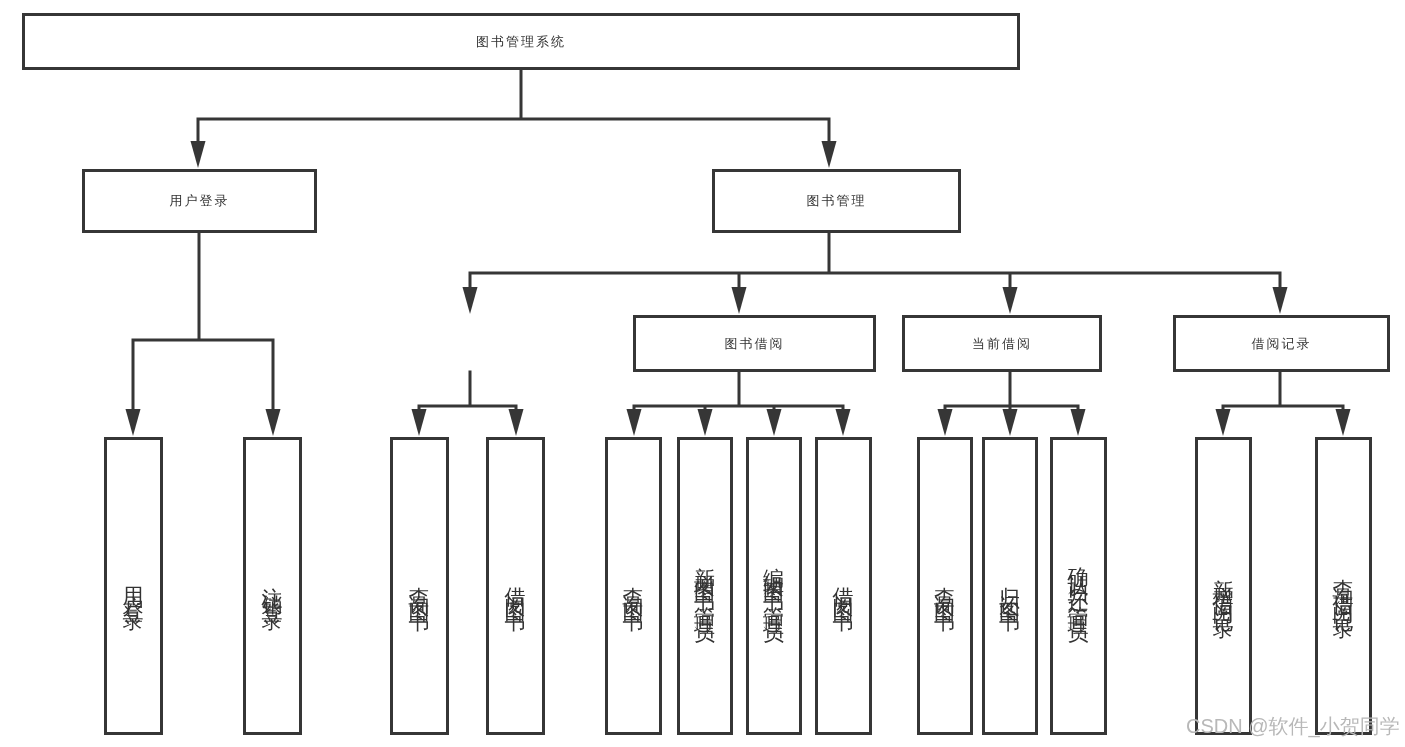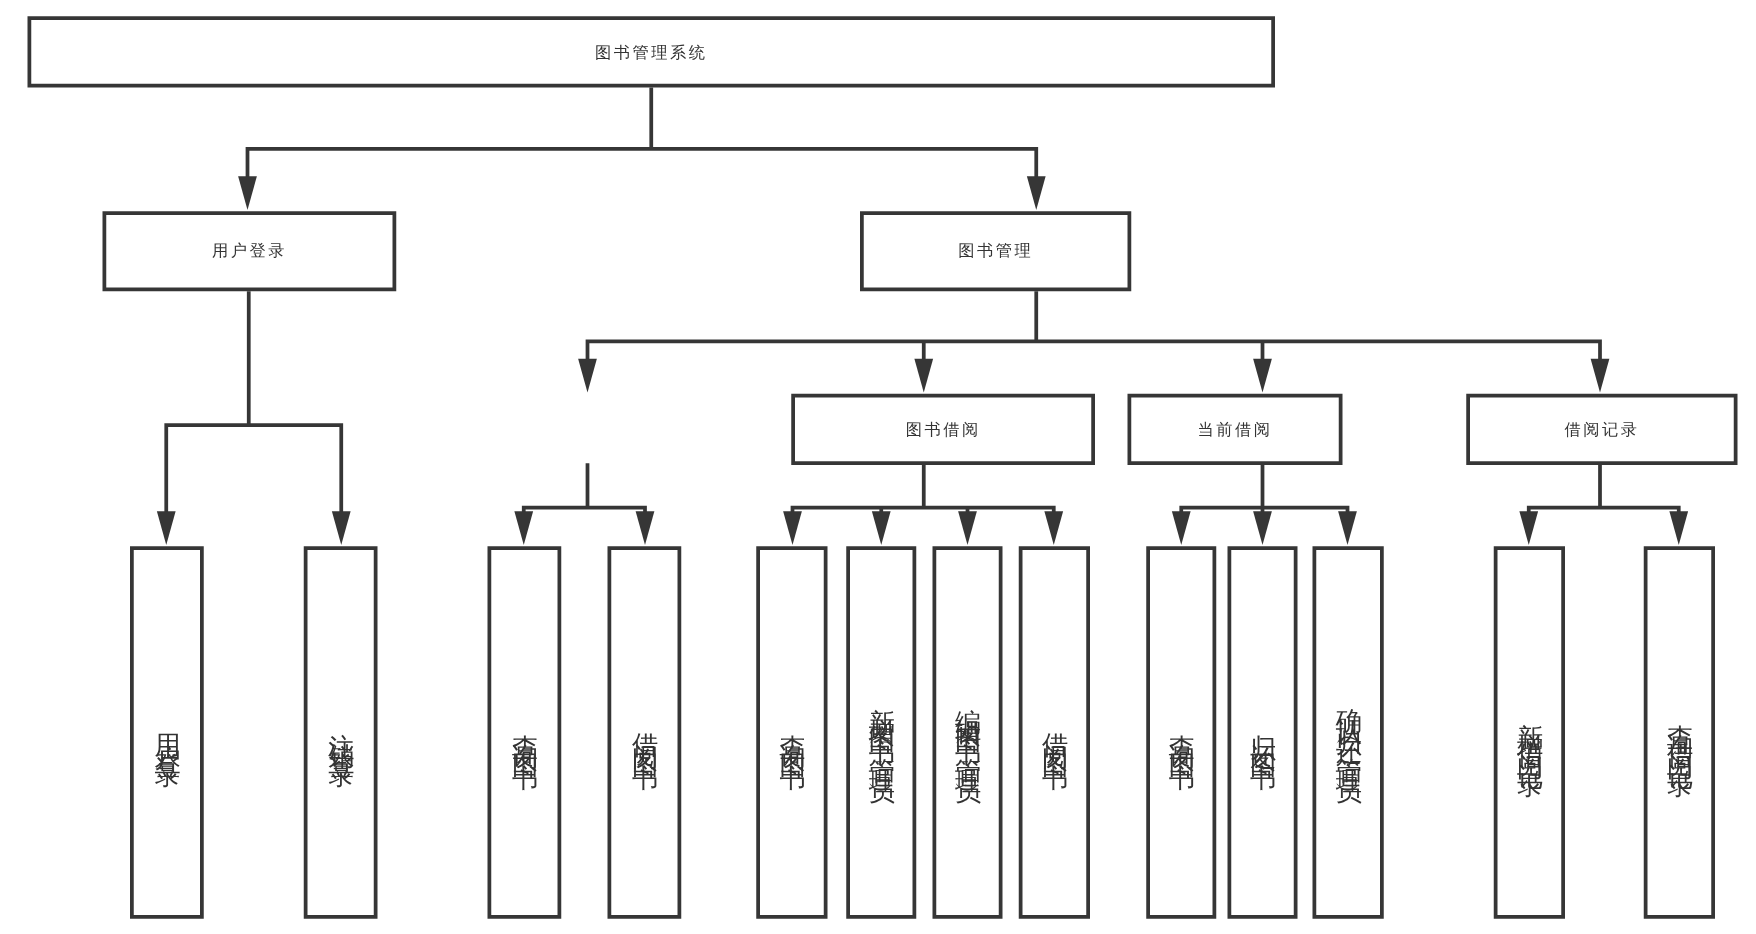--- a/index.html
+++ b/index.html
@@ -110,28 +110,28 @@
     <polygon class="ar" points="1335.5,409 1350.5,409 1343,436"></polygon>
   </svg>
 
   <div class="node" style="left:22px; top:13px; width:998px; height:57px;">
     <span>图书管理系统</span>
   </div>
 
   <div class="node" style="left:82px; top:169px; width:235px; height:64px;">
     <span>用户登录</span>
   </div>
-  <div class="node" style="left:688px; top:169px; width:217px; height:64px;">
+  <div class="node" style="left:712px; top:169px; width:249px; height:64px;">
     <span>图书管理</span>
   </div>
 
   <div class="node" style="left:633px; top:315px; width:243px; height:57px;">
     <span>图书借阅</span>
   </div>
-  <div class="node" style="left:902px; top:315px; width:172px; height:57px;">
+  <div class="node" style="left:902px; top:315px; width:200px; height:57px;">
     <span>当前借阅</span>
   </div>
   <div class="node" style="left:1173px; top:315px; width:217px; height:57px;">
     <span>借阅记录</span>
   </div>
 
   <div class="leaf" style="left:104px; width:59px;">
     <span class="vtext">用户登录</span>
   </div>
   <div class="leaf" style="left:243px; width:59px;">
@@ -164,14 +164,15 @@
   <div class="leaf" style="left:1050px; width:57px;">
     <span class="vtext">确认归还（管理员）</span>
   </div>
   <div class="leaf" style="left:1195px; width:57px;">
     <span class="vtext">新增借阅记录</span>
   </div>
   <div class="leaf" style="left:1315px; width:57px;">
     <span class="vtext">查询借阅记录</span>
   </div>
 
+  <div class="watermark">CSDN @软件_小贺同学</div>
 
 </div>
 
 </body></html>

